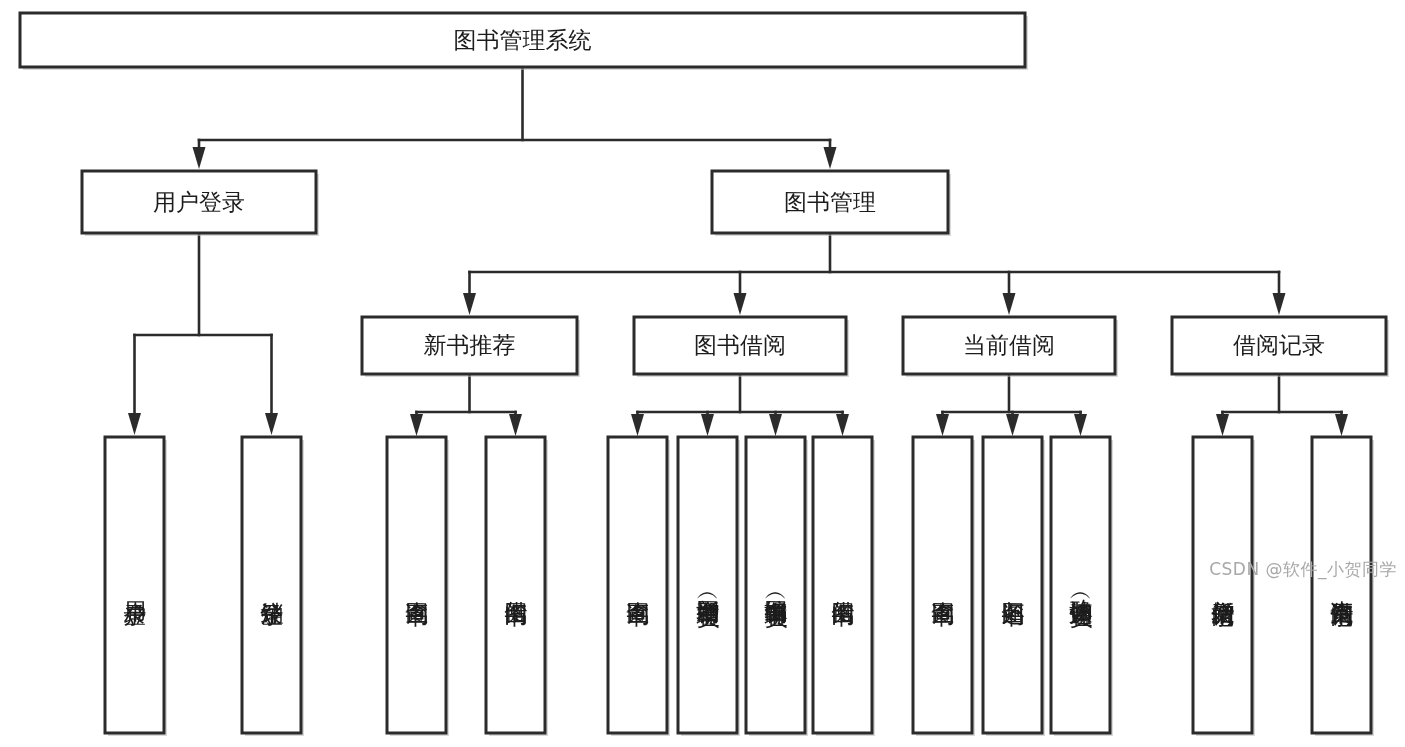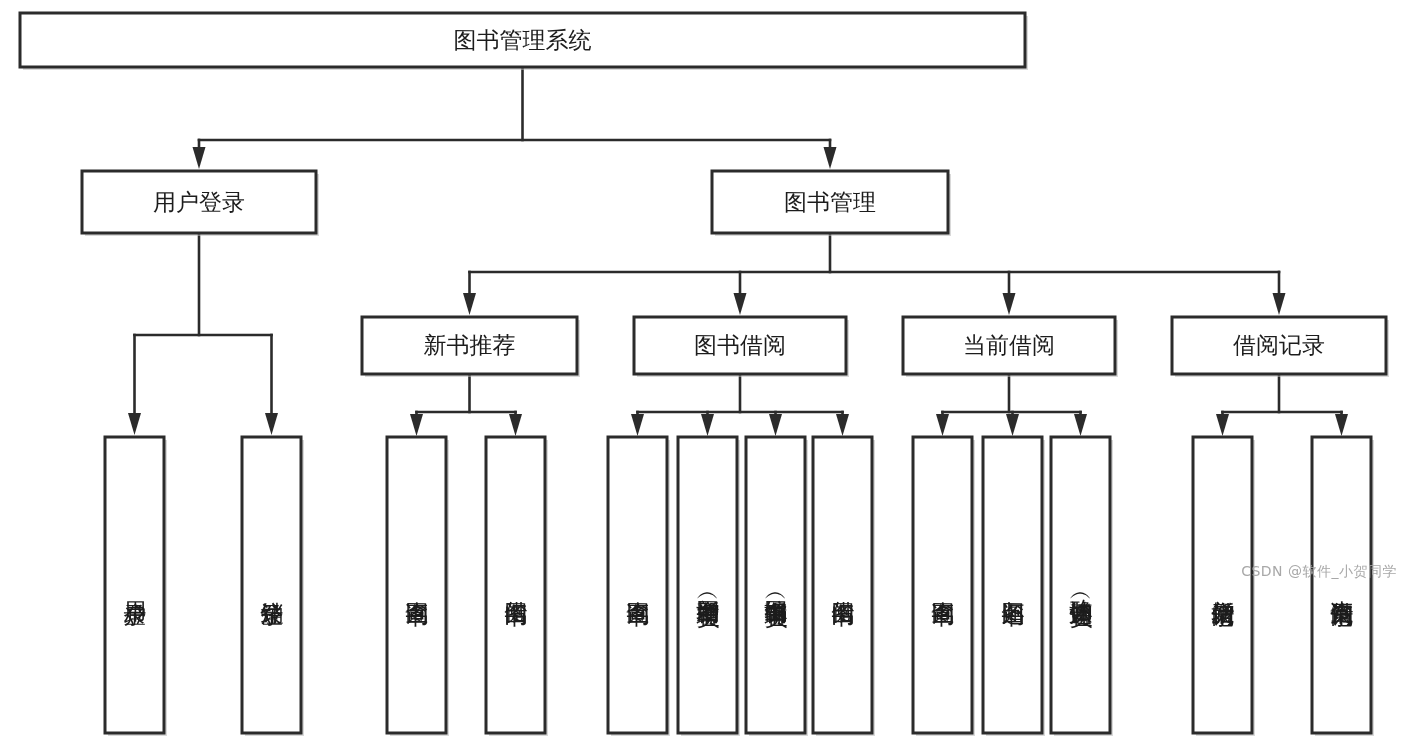--- a/index.html
+++ b/index.html
@@ -72,21 +72,21 @@
     display: flex;
     align-items: center;
     justify-content: center;
     pointer-events: auto;
   }
   .watermark {
     position: absolute;
     right: 8px;
     bottom: 6px;
     font-family: "DejaVu Sans", "Liberation Sans", sans-serif;
-    font-size: 14px;
+    font-size: 17px;
     color: #a8a8a8;
     letter-spacing: 0.5px;
     white-space: nowrap;
   }
 </style>
 </head>
 <body>
 
 <div id="diagram-root">
 

